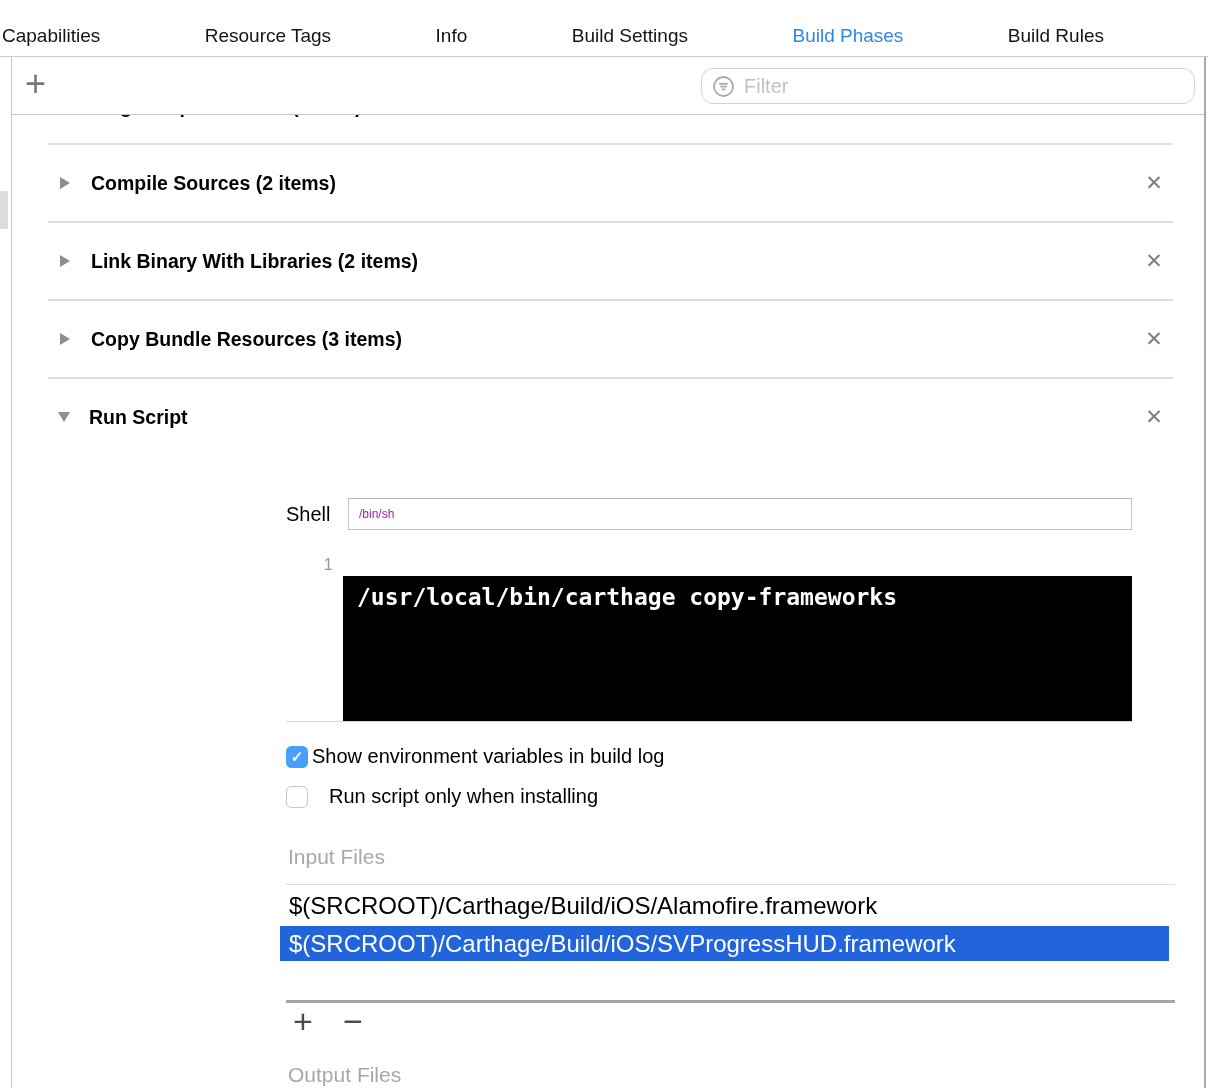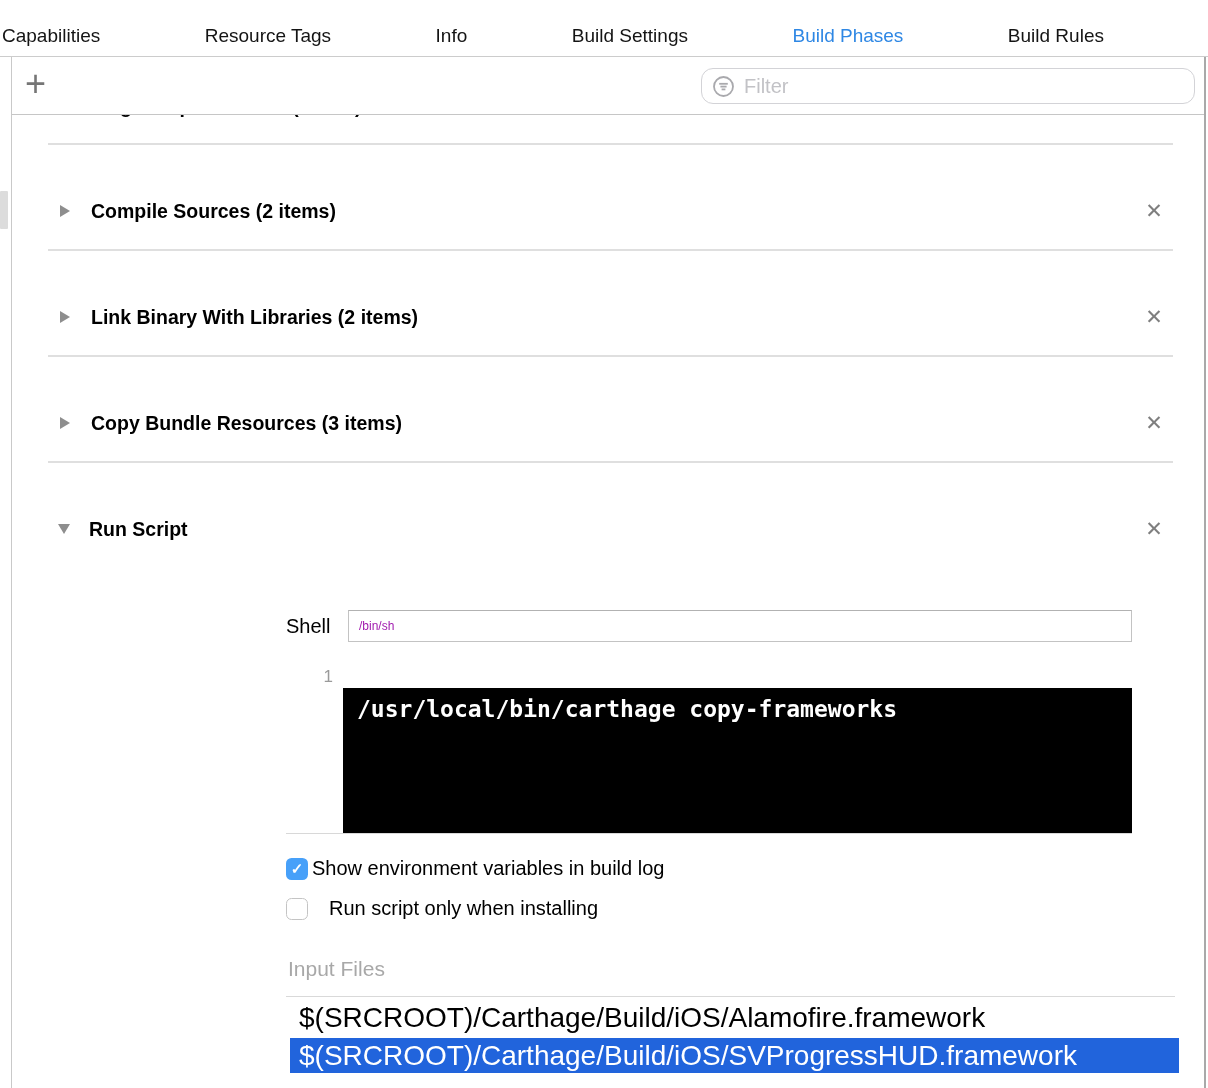--- a/index.html
+++ b/index.html
@@ -30,21 +30,21 @@
   .filter-input { border:none; outline:none; flex:1; margin-left:9px; font-size:20px;
                   font-family:"Liberation Sans", sans-serif; color:#333; background:transparent; }
   .filter-input::placeholder { color:#c2c2c6; }
 
   
   .list { position:absolute; top:115px; left:12px; right:5px; bottom:0; background:#fff; overflow:hidden; }
   .partial-row { height:28px; overflow:hidden; }
   .partial-row .ph-label { display:block; margin-top:-23px; padding-left:79px;
                            font-size:19.5px; font-weight:bold; color:#000; line-height:28px; }
   .divider { height:2px; background:#dfdfdf; margin:0 30px 0 36px; }
-  .phase-row { height:76px; display:flex; align-items:center;margin-top:28px; }
+  .phase-row { height:76px; display:flex; align-items:center; }
   .tri-right { width:0; height:0; border-top:6.5px solid transparent; border-bottom:6.5px solid transparent;
                border-left:10px solid #8e8e8e; margin-left:48px; }
   .tri-down  { width:0; height:0; border-left:6.5px solid transparent; border-right:6.5px solid transparent;
                border-top:10px solid #8e8e8e; margin-left:46px; }
   .phase-title { margin-left:21px; font-size:19.5px; font-weight:bold; color:#000; }
   .phase-close { margin-left:auto; margin-right:38px; font-size:21px; color:#7f7f7f; width:22px; text-align:center; }
 
   
   .rs-body { position:relative; height:633px; width:100%; }
   .shell-label { position:absolute; left:274px; top:48px; font-size:20px; color:#000; }
@@ -62,22 +62,22 @@
   .cbx-row.r1 { top:290px; } .cbx-row.r2 { top:330px;gap:17px; }
   .cbx { width:22px; height:22px; border-radius:5.5px; display:flex; align-items:center; justify-content:center; }
   .cbx.checked { background:#47a0f9; }
   .cbx.unchecked { background:#fff; border:1.5px solid #c4c4c4; }
   .cbx .mark { color:#fff; font-size:15px; font-weight:bold; line-height:1; }
   .cbx-label { margin-left:4px; font-size:20px; color:#000; }
   .files-label { position:absolute; left:276px; font-size:21px; color:#a8a8a8; }
   .files-label.in  { top:390px; }
   .files-label.out { top:608px; }
   .tbl-top { position:absolute; left:274px; top:429px; width:889px; height:1px; background:#d9d9d9; }
-  .tbl-row { position:absolute; left:278px; width:889px; display:flex; align-items:center;
-             padding-left:9px; font-size:28px; }
+  .tbl-row { position:absolute; left:268px; width:889px; display:flex; align-items:center;
+             padding-left:9px; font-size:24px; }
   .tbl-row.r0 { top:430px; height:41px; background:#fff; color:#000; }
   .tbl-row.r1 { top:471px; height:35px; background:#2164dc; color:#fff; }
   .tbl-bottom { position:absolute; left:274px; top:545px; width:889px; height:3px; background:#a5a5a5; }
   .tbl-add { position:absolute; left:281px; top:549px; font-size:34px; font-weight:200; color:#4a4a4a; line-height:34px; }
   .tbl-rem { position:absolute; left:331px; top:549px; font-size:34px; font-weight:200; color:#4a4a4a; line-height:34px; }
 </style>
 </head>
 <body>
 
 <div class="page">

